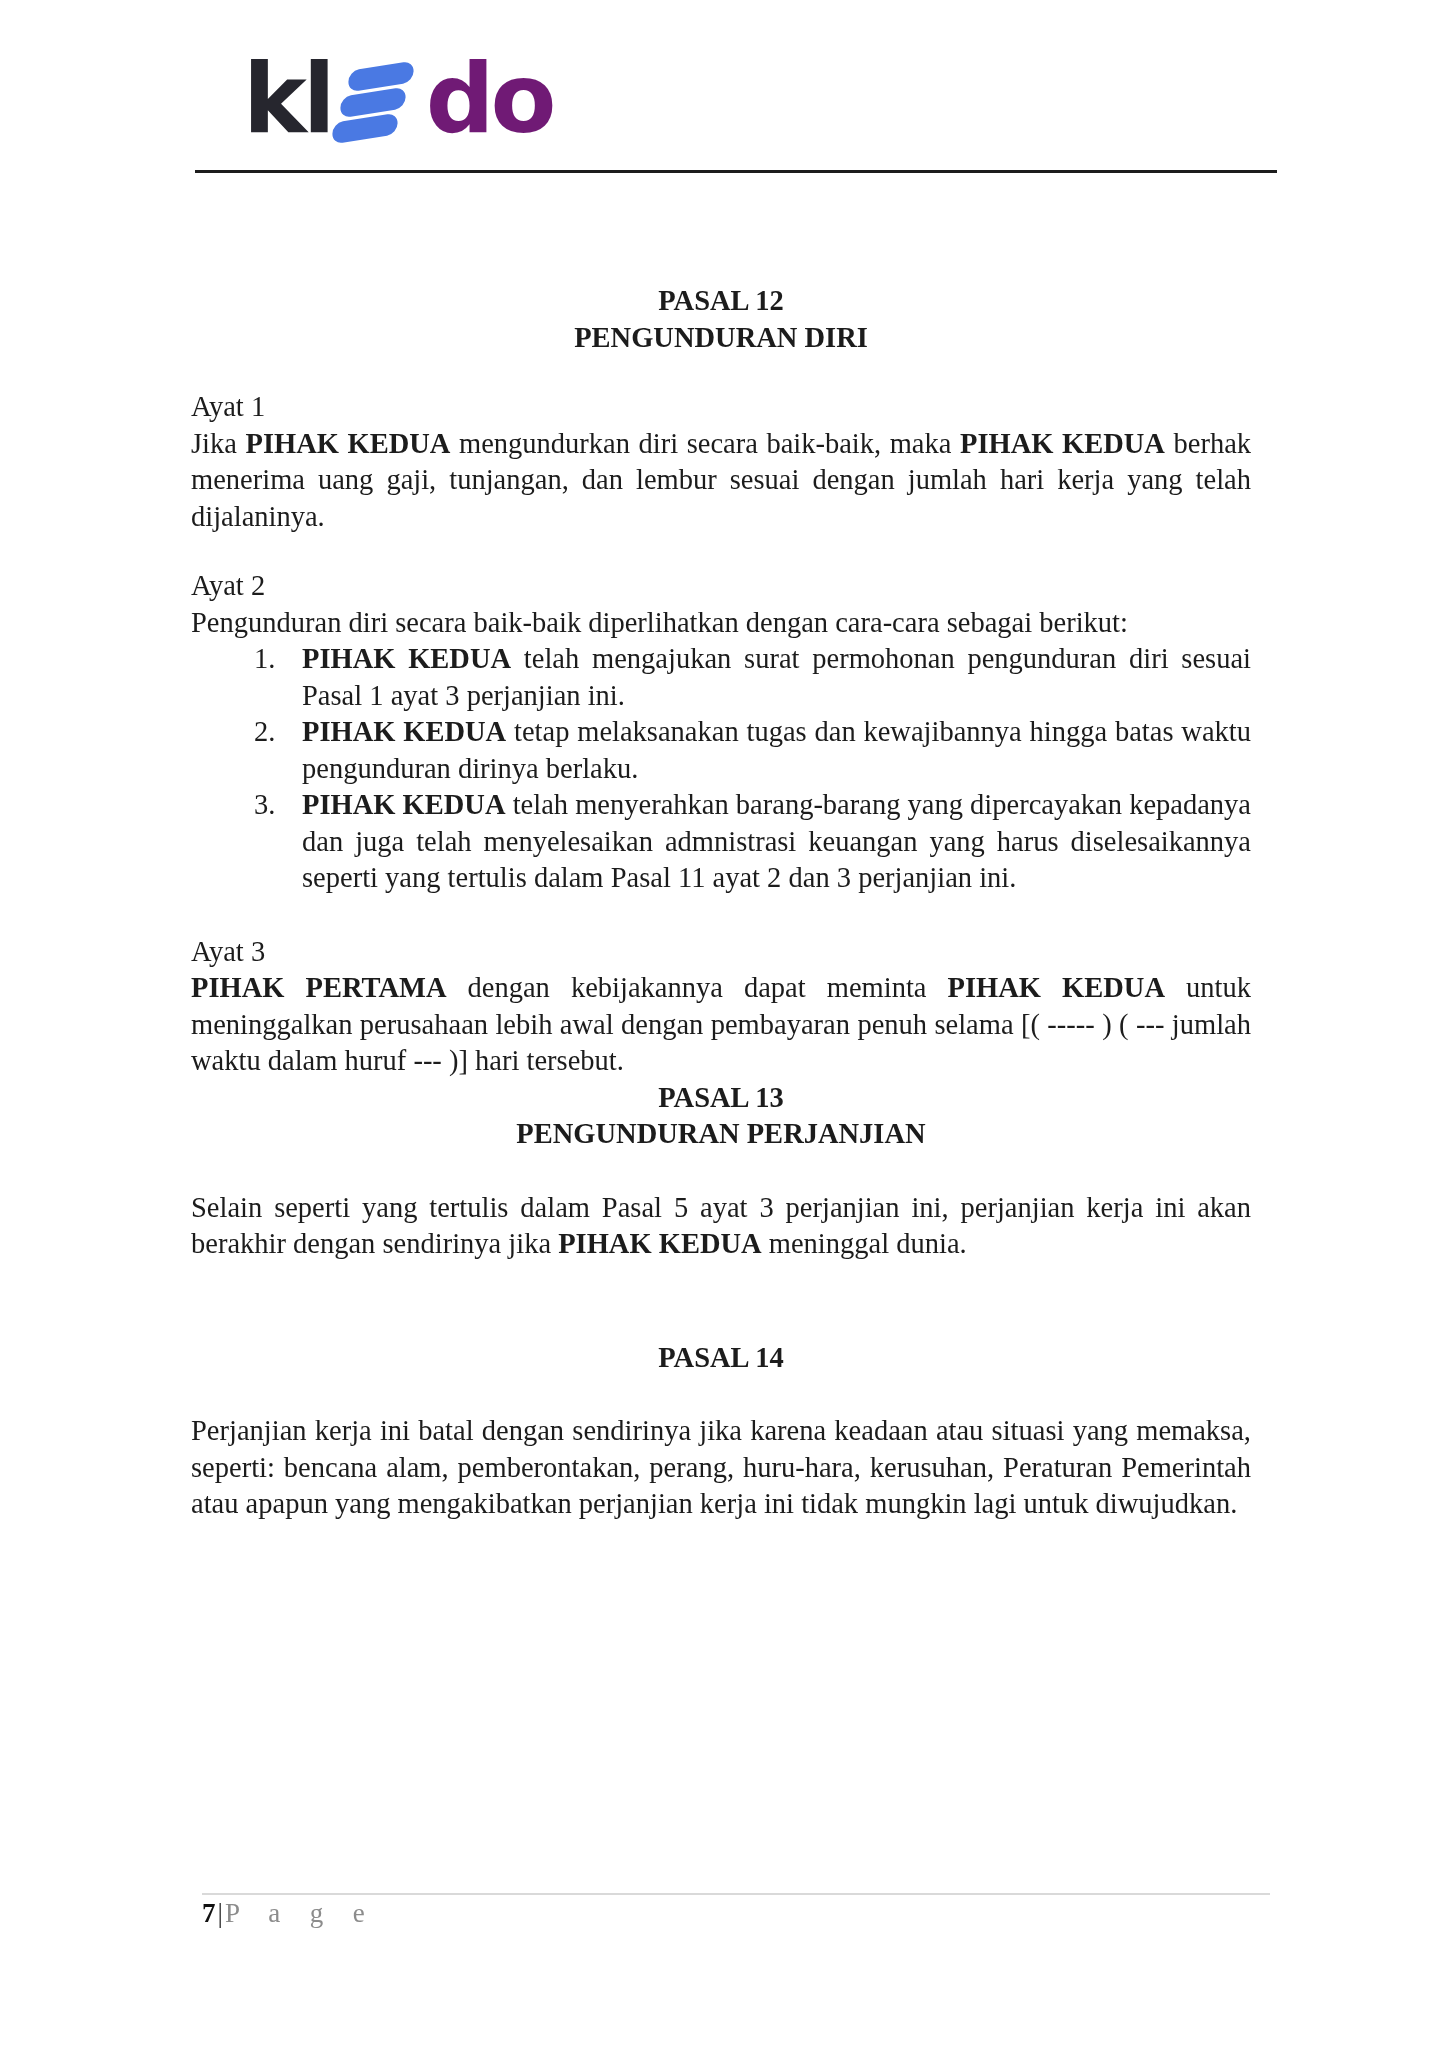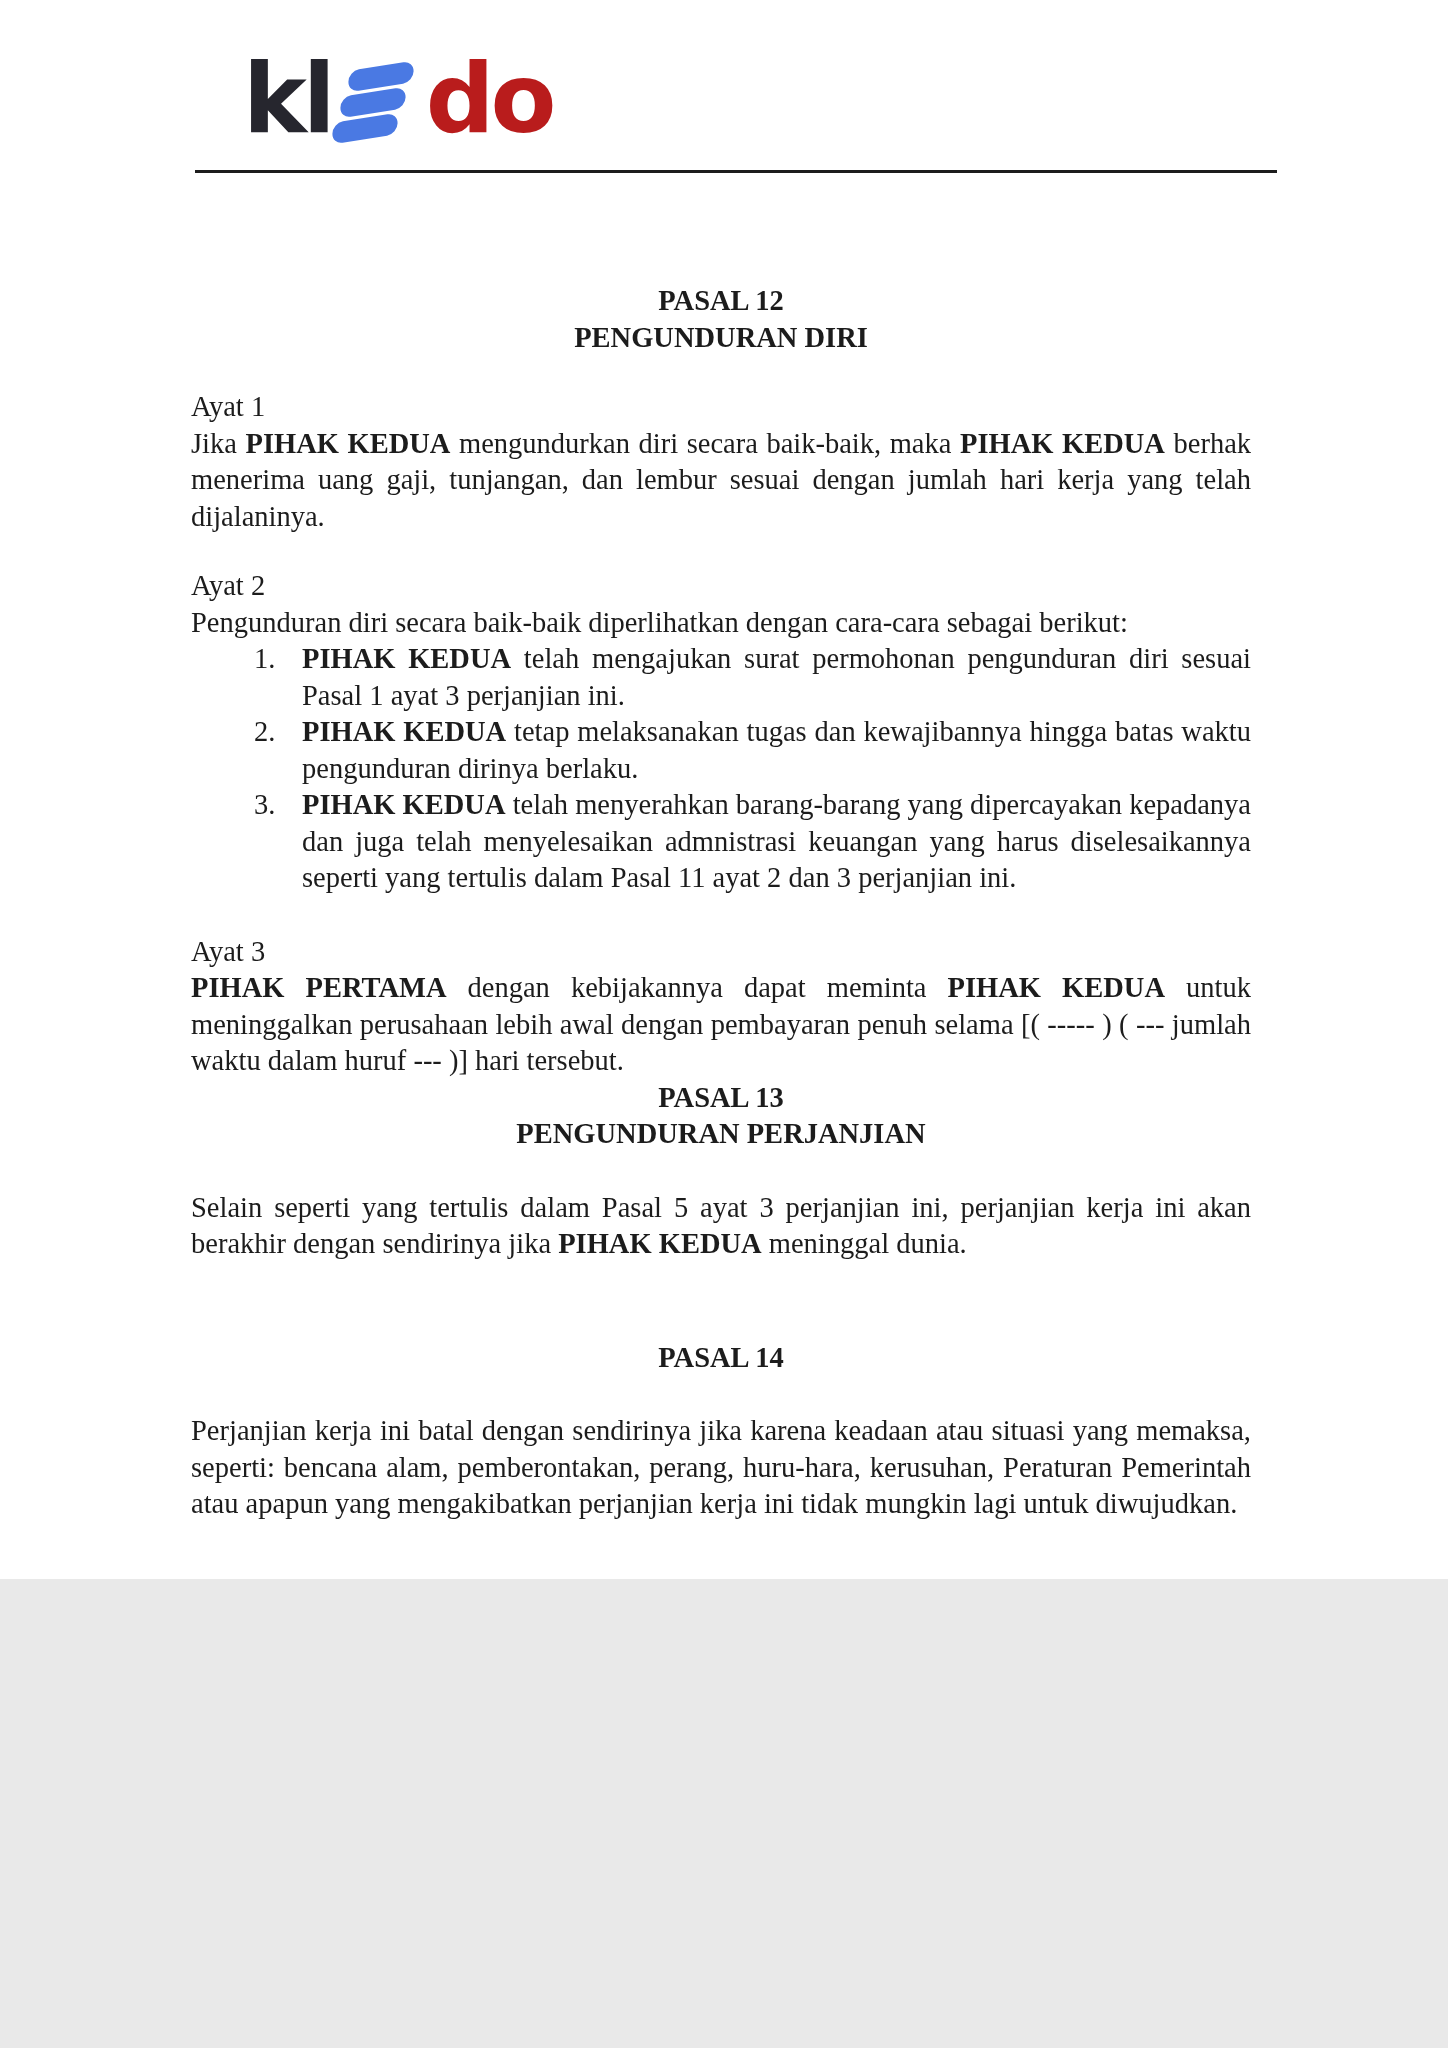--- a/index.html
+++ b/index.html
@@ -1,18 +1,18 @@
 <!DOCTYPE html>
 <html><head>
 <meta charset="utf-8">
 <style>
   html,body{margin:0;padding:0;background:#e9e9e9;}
   .page{
     position:relative;
-    width:1448px;height:1579px;
+    width:1448px;height:2048px;
     background:#ffffff;
     margin:0 auto;
     font-family:"Liberation Serif", serif;
     color:#1c1c1c;
     font-size:28.5px;
     line-height:36.5px;
     overflow:hidden;
   }
   
   .doc-header{position:absolute;top:0;left:0;right:0;}
@@ -64,21 +64,21 @@
 <div class="page">
 
   <header class="doc-header">
     <div class="logo">
       <span class="logo-text" style="color: rgb(38, 38, 46);">kl</span>
       <span class="logo-icon">
         <span class="bar b1" style="background: rgb(74, 121, 227);"></span>
         <span class="bar b2" style="background: rgb(74, 121, 227);"></span>
         <span class="bar b3" style="background: rgb(74, 121, 227);"></span>
       </span>
-      <span class="logo-text" style="color: #b91c1c; text-align: center;">do</span>
+      <span class="logo-text" style="color: #701a75; text-align: center;">do</span>
     </div>
     <div class="header-rule"></div>
   </header>
 
   <main class="content">
 
     <section>
       <div class="article-head a12">
         <span class="line">PASAL 12</span>
         <span class="line">PENGUNDURAN DIRI</span>

